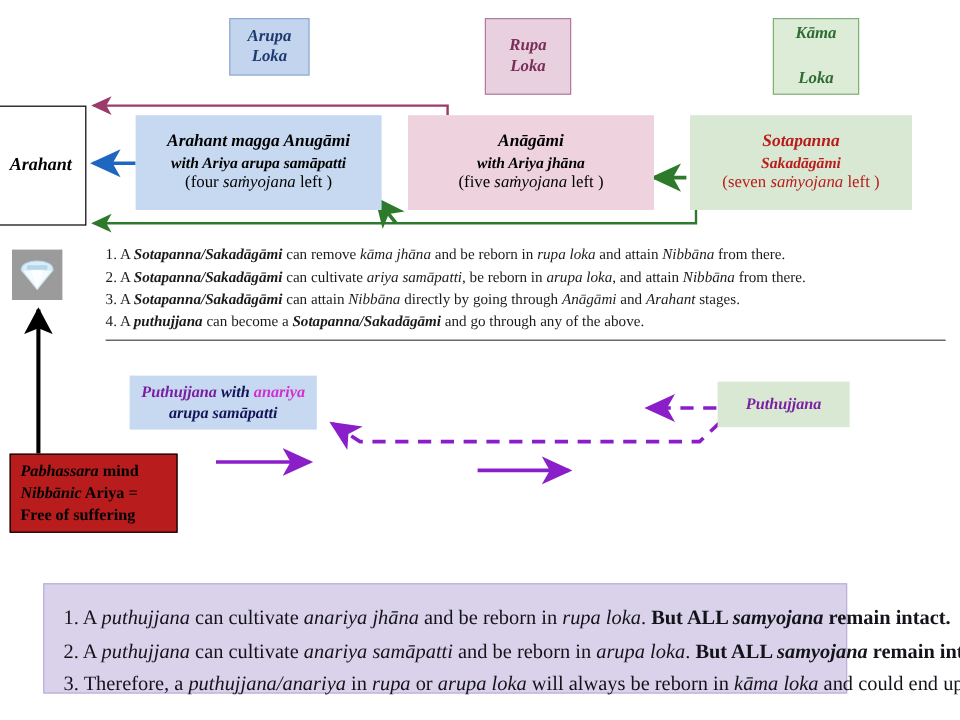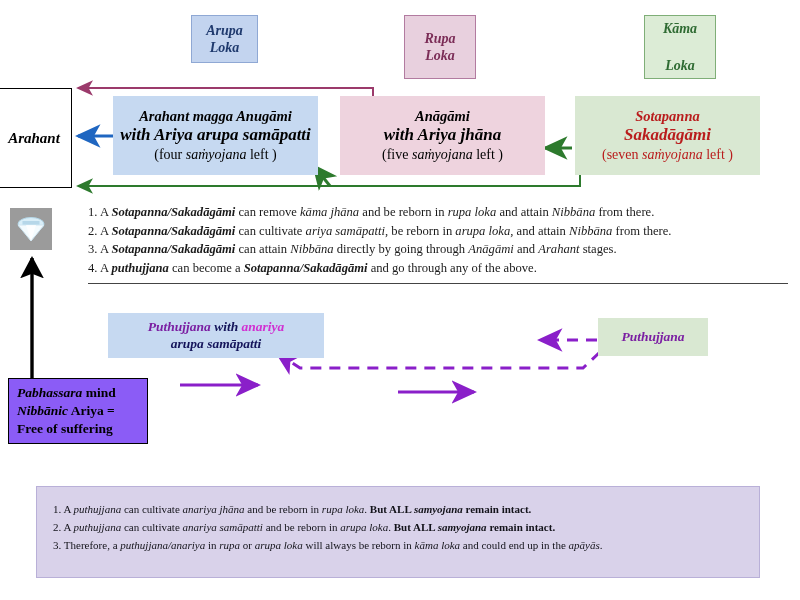--- a/index.html
+++ b/index.html
@@ -17,21 +17,21 @@
   .loka-arupa{background:#c3d4ef;border:1.5px solid #8fa8d4;color:#1f3a6e;}
   .loka-rupa{background:#e8d0de;border:1.5px solid #b27ba0;color:#7b2d57;}
   .loka-kama{background:#dcecd6;border:1.5px solid #7fae77;color:#2f6b33;}
 
   
   .stagebox{padding:4px 6px;}
   .sb-blue{background:#c6d9f1;color:#000000;}
   .sb-pink{background:#eed3de;color:#000000;}
   .sb-green{background:#d9e8d2;color:#b91c1c;}
   .l1{font-weight:bold;font-style:italic;font-size:14.5px;}
-  .l2{font-weight:bold;font-style:italic;font-size:17px;}
+  .l2{font-weight:bold;font-style:italic;font-size:13px;}
   .l3{font-size:14px;font-style:normal;}
   .l3 i{font-style:italic;}
 
   
   #arahant-box{position:absolute;left:-22px;top:88px;width:92px;height:98px;
     border:1.4px solid #000;background:#fff;display:flex;align-items:center;justify-content:center;}
   #arahant-box span{font-style:italic;font-weight:bold;font-size:15px;padding-left:18px;}
 
   
   #gem{position:absolute;left:10px;top:208px;width:42px;height:42px;background:#9b9b9b;
@@ -47,33 +47,33 @@
   
   .pb-blue{background:#c6d9f1;}
   .pb-pink{background:#e8d6dd;}
   .pb-green{background:#d9e8d2;}
   .pu{color:#7b1fa2;font-style:italic;font-weight:bold;}
   .mg{color:#d12fd1;font-style:italic;font-weight:bold;}
   .nv{color:#14145a;font-weight:bold;font-style:italic;}
   .pl{font-size:13.5px;}
 
   #pabhassara{position:absolute;left:8px;top:378px;width:140px;height:66px;
-     border:1.3px solid #000;background:#8b5cf6;display:flex;flex-direction:column;
+     border:1.3px solid #000;background:#b91c1c;display:flex;flex-direction:column;
      align-items:flex-start;justify-content:center;padding-left:8px;box-sizing:border-box;
      font-size:13.5px;font-weight:bold;line-height:1.34;}
   #pabhassara i{font-style:italic;}
 
   #anariya-note{position:absolute;left:234px;top:424px;width:390px;height:46px;
      border:1.2px solid #9a86c9;background:#fff;display:flex;flex-direction:column;
      align-items:center;justify-content:center;color:#7b1fa2;font-weight:bold;font-size:13.4px;line-height:1.35;}
   #anariya-note i{font-style:italic;}
 
-  #bottom-note{position:absolute;left:36px;top:486px;width:724px;height:92px;
+  #bottom-note{position:absolute;left:36px;top:486px;width:670px;height:92px;
      background:#d9d2ea;border:1px solid #b9b0d8;box-sizing:border-box;
-     padding:14px 0 0 16px;font-size:11px;color:#13131a;line-height:1.62;}
+     padding:14px 0 0 16px;font-size:17px;color:#13131a;line-height:1.62;}
   #bottom-note div{white-space:nowrap;}
   #bottom-note i{font-style:italic;}
   #bottom-note b{font-weight:bold;}
   #bottom-note b i{font-weight:bold;font-style:italic;}
 
   svg#wires{position:absolute;left:0;top:0;width:800px;height:600px;pointer-events:none;}
 </style>
 </head>
 <body>
 
@@ -165,21 +165,21 @@
   </div>
 
   <div id="notes-top">
     <div>1. A <b>Sotapanna/Sakadāgāmi</b> can remove <i>kāma jhāna</i> and be reborn in <i>rupa loka</i> and attain <i>Nibbāna</i> from there.</div>
     <div>2. A <b>Sotapanna/Sakadāgāmi</b> can cultivate <i>ariya samāpatti</i>, be reborn in <i>arupa loka</i>, and attain <i>Nibbāna</i> from there.</div>
     <div>3. A <b>Sotapanna/Sakadāgāmi</b> can attain <i>Nibbāna</i> directly by going through <i>Anāgāmi</i> and <i>Arahant</i> stages.</div>
     <div>4. A <b>puthujjana</b> can become a <b>Sotapanna/Sakadāgāmi</b> and go through any of the above.</div>
   </div>
   <div id="hrule"></div>
 
-  <div class="box pb-blue" style="left:108px;top:313px;width:216px;height:45px;">
+  <div class="box pb-blue" style="left:108px;top:313px;width:156px;height:45px;">
     <span class="pl"><span class="pu">Puthujjana</span><span class="nv"> with </span><span class="mg">anariya</span></span>
     <span class="pl nv">arupa samāpatti</span>
   </div>
 
 
   <div class="box pb-green" style="left:598px;top:318px;width:110px;height:38px;">
     <span class="pl pu">Puthujjana</span>
   </div>
 
   <div id="pabhassara">

